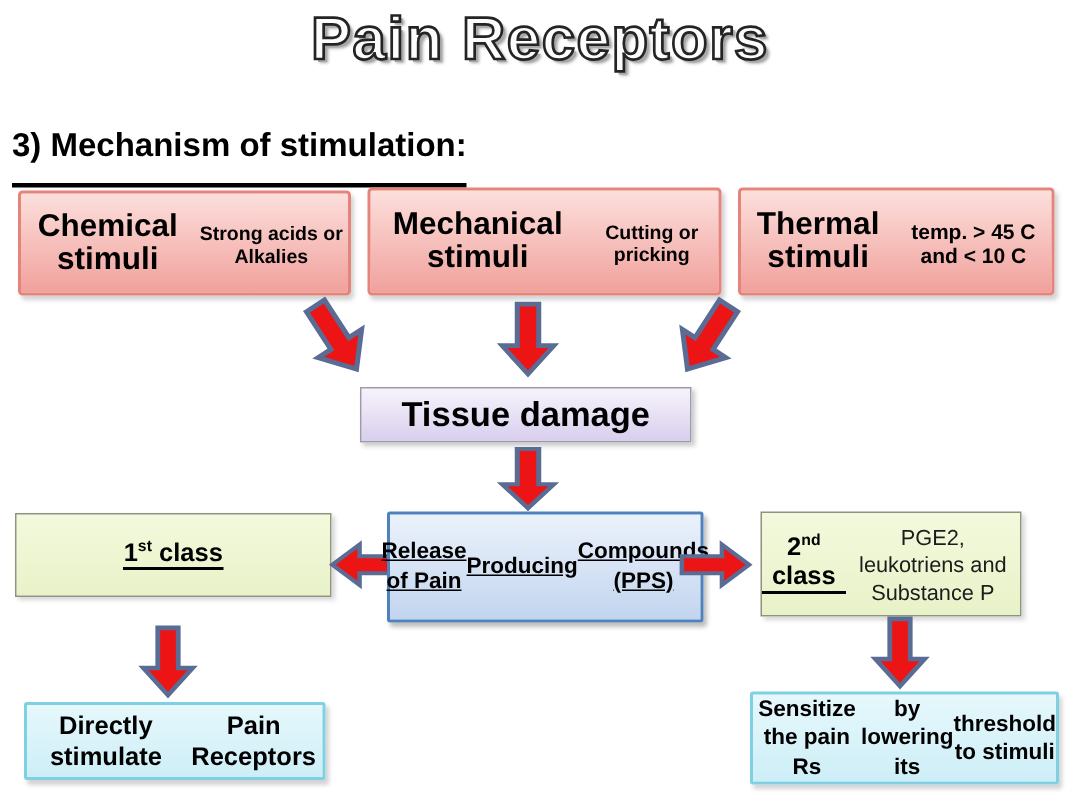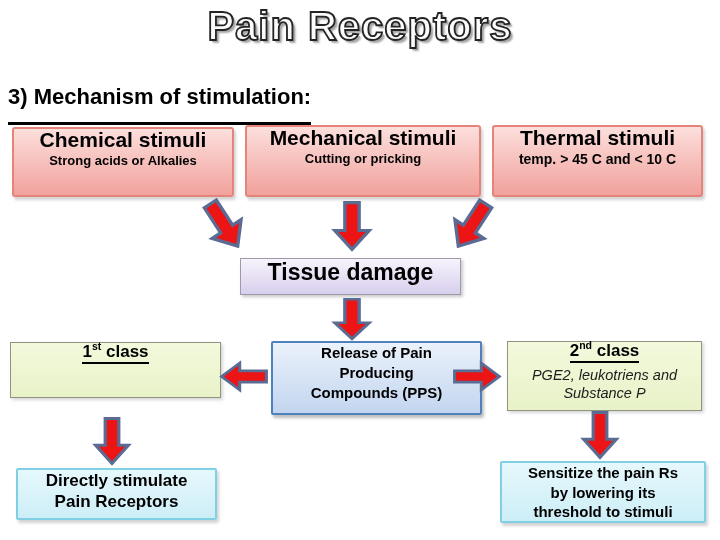--- a/index.html
+++ b/index.html
@@ -13,21 +13,21 @@
     color:#fcfcfc;
     -webkit-text-stroke:1.8px #242424;
     text-shadow:2px 2px 0 #a8a8a8,3px 3px 2px rgba(60,60,60,.45);
   }
   .section-heading{
     position:absolute;left:8px;top:84px;
     font-size:22px;font-weight:bold;
     border-bottom:3px solid #000;padding-bottom:12px;display:inline-block;
   }
   .box{
-    position:absolute;display:flex;flex-direction:column;align-items:center;
+    position:absolute;display:flex;flex-direction:row;align-items:center;justify-content:center;
     text-align:center;box-sizing:border-box;
   }
   .pink{
     background:linear-gradient(180deg,var(--pink-top,#fcdfdc) 0%,var(--pink-bottom,#f1a19c) 100%);
     border:2px solid var(--pink-border,#e5847b);border-radius:3px;
     box-shadow:2px 3px 3px rgba(130,130,130,.35);
   }
   .pink .box-title{font-size:21px;font-weight:bold;line-height:1.05;}
   .pink .box-subtitle{font-size:13px;font-weight:bold;margin-top:3px;line-height:1.1;}
   .lavender{
@@ -38,21 +38,21 @@
   }
   .green{
     background:linear-gradient(180deg,var(--green-top,#f3f9dc) 0%,var(--green-bottom,#e8f2c8) 100%);
     border:1.5px solid var(--green-border,#8f937f);
     box-shadow:2px 2px 3px rgba(140,140,140,.35);
   }
   .green .class-title{font-size:17px;font-weight:bold;border-bottom:2px solid #000;padding-bottom:0px;line-height:1.1;}
   .green sup{font-size:0.62em;vertical-align:super;line-height:0;}
   .green .class-body{margin-top:3px;font-weight:normal;color:#3a3a3a;line-height:1.25;}
   .class-body.small{font-size:13.5px;}
-  .class-body.mid{font-size:14.5px;color:#1c1c1c;font-style:italic;}
+  .class-body.mid{font-size:14.5px;color:#1c1c1c;}
   .blue{
     background:linear-gradient(180deg,var(--blue-top,#ebf2fb) 0%,var(--blue-bottom,#c2d5ef) 100%);
     border:2px solid var(--blue-border,#4f81bd);border-radius:2px;
     box-shadow:2px 3px 3px rgba(110,110,110,.45);
     font-size:15px;font-weight:bold;line-height:1.32;
   }
   .cyan{
     background:linear-gradient(180deg,var(--cyan-top,#e6f8fc) 0%,var(--cyan-bottom,#cdeef7) 100%);
     border:2px solid var(--cyan-border,#7fd0e2);border-radius:2px;
     box-shadow:2px 3px 3px rgba(130,130,130,.35);
@@ -108,31 +108,31 @@
   </svg>
 
   <div class="box green" style="left:10px;top:342px;width:211px;height:56px;">
     <div class="class-title"><span>1</span><sup>st</sup><span> class</span></div>
   </div>
 
   <svg class="arrow" style="left:219px;top:360px;width:50px;height:33px;" viewBox="0 0 58 44" preserveAspectRatio="none">
     <polygon points="55,14.5 55,29.5 24,29.5 24,40 3,22 24,4 24,14.5"></polygon>
   </svg>
 
-  <div class="box blue" style="left:271px;top:341px;width:211px;height:74px;">
+  <div class="box blue" style="left:258px;top:341px;width:211px;height:74px;text-decoration:underline;">
     <div>Release of Pain</div>
     <div>Producing</div>
     <div>Compounds (PPS)</div>
   </div>
 
   <svg class="arrow" style="left:452px;top:360px;width:50px;height:33px;" viewBox="0 0 58 44" preserveAspectRatio="none">
     <polygon points="3,14.5 3,29.5 34,29.5 34,40 55,22 34,4 34,14.5"></polygon>
   </svg>
 
-  <div class="box green" style="left:507px;top:341px;width:195px;height:70px;">
+  <div class="box green" style="left:507px;top:341px;width:174px;height:70px;">
     <div class="class-title"><span>2</span><sup>nd</sup><span> class</span></div>
     <div class="class-body mid">
       <div>PGE2, leukotriens and</div>
       <div>Substance P</div>
     </div>
   </div>
 
   <svg class="arrow" style="left:92px;top:416px;width:40px;height:50px;" viewBox="0 0 44 58" preserveAspectRatio="none">
     <polygon points="14.5,3 29.5,3 29.5,34 40,34 22,55 4,34 14.5,34"></polygon>
   </svg>

